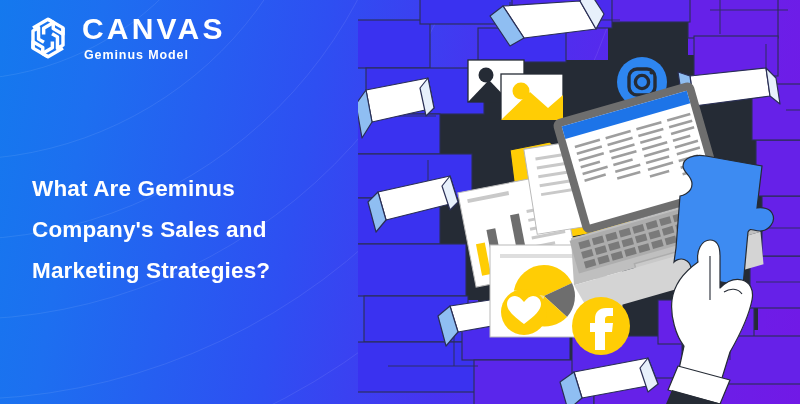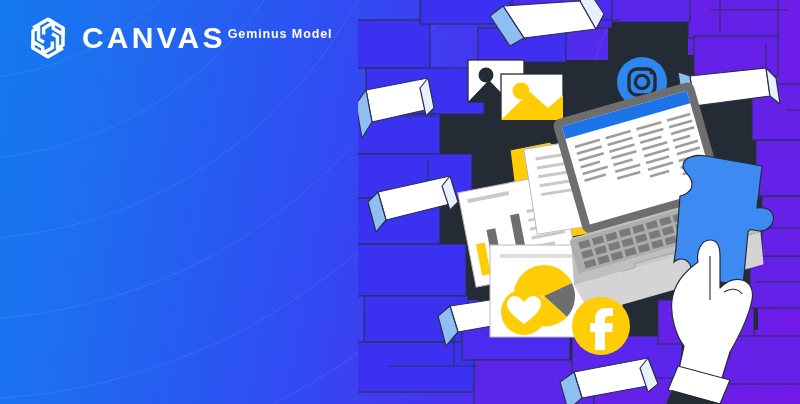--- a/index.html
+++ b/index.html
@@ -25,21 +25,21 @@
     left:-40px; top:-210px;
     transform:translate(-50%,-50%);
   }
 
   
   .logo-wrap {
     position:absolute; left:24px; top:14px;
     display:flex; align-items:center; gap:10px; z-index:40;
   }
   .logo-mark { width:48px; height:48px; flex:0 0 48px; }
-  .logo-text { display:flex; flex-direction:row; line-height:1;justify-content:space-between; }
+  .logo-text { display:flex; flex-direction:column; line-height:1;justify-content:space-between; }
   .logo-title {
     color:#ffffff; font-size:30px; font-weight:bold;
     letter-spacing:3.2px;
   }
   .logo-sub {
     color:#ffffff; font-size:12.5px; font-weight:bold;
     letter-spacing:0.9px; margin-top:5px; margin-left:2px;
   }
 
   .headline {
@@ -79,20 +79,25 @@
           <path d="M12 18.5 L32 7 L39.4 11.3 L26.2 18.9 L26.2 27.2"></path>
         </g>
       </svg>
     </span>
     <span class="logo-text">
       <span class="logo-title">CANVAS</span>
       <span class="logo-sub">Geminus Model</span>
     </span>
   </div>
 
+  <h1 class="headline">
+    <span>What Are Geminus</span><br>
+    <span>Company's Sales and</span><br>
+    <span>Marketing Strategies?</span>
+  </h1>
 
   <div class="illus">
     <svg viewBox="0 0 442 404" xmlns="http://www.w3.org/2000/svg">
       <defs>
         <clipPath id="frame">
             <rect x="0" y="0" width="442" height="404"></rect>
           </clipPath>
       </defs>
       <g clip-path="url(#frame)">
 

